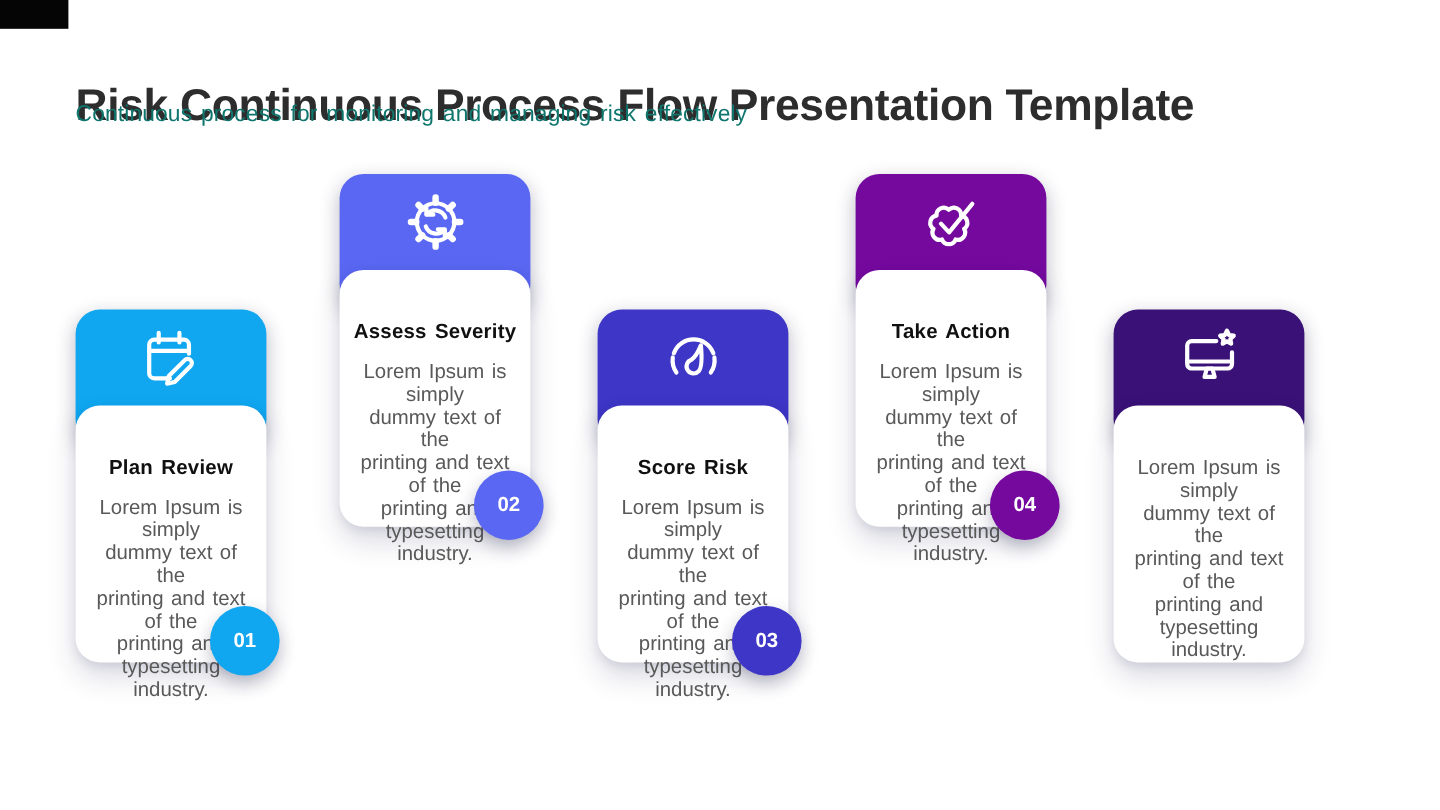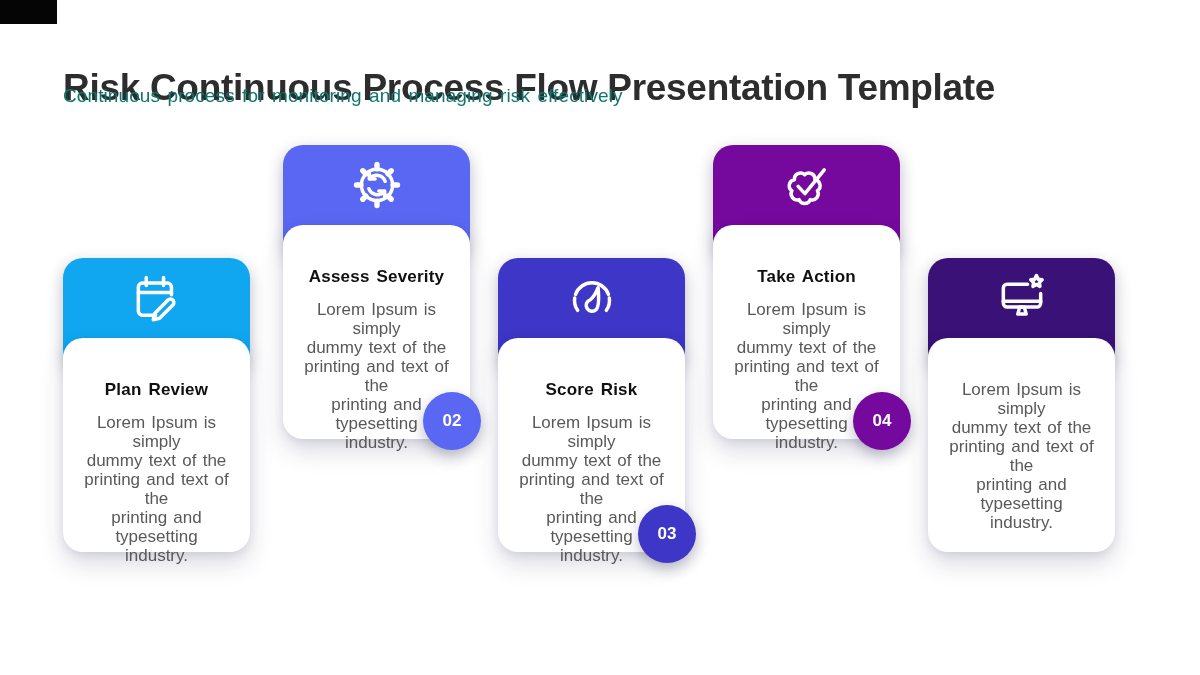--- a/index.html
+++ b/index.html
@@ -15,21 +15,21 @@
     position:absolute;left:63px;top:42px;
     font-size:37px;font-weight:700;color:#2d2d2d;letter-spacing:-0.3px;
     white-space:nowrap;
   }
   .slide-subtitle{
     position:absolute;left:63px;top:85px;
     font-size:19px;color:#0f766e;letter-spacing:0.1px;
     word-spacing:2px;
   }
   .card{
-    position:absolute;width:187px;height:294px;
+    position:absolute;width:159px;height:294px;
   }
   .card-header{
     position:absolute;left:0;right:0;top:0;height:112px;
     background:var(--accent);
     border-radius:20px;
     box-shadow:0 6px 16px rgba(30,30,70,.30);
     display:flex;justify-content:center;align-items:flex-start;
     padding-top:12px;box-sizing:border-box;
   }
   .card-header svg{width:56px;height:56px;}
@@ -75,20 +75,21 @@
       <path class="icon-stroke" d="M13.1 20.7l-2.7.6.6-2.7 5.7-5.7c.58-.58 1.52-.58 2.1 0 .58.58.58 1.52 0 2.1z"></path>
     </svg>
   </div>
   <div class="card-body">
     <h3 class="card-title">Plan Review</h3>
     <p class="card-description">Lorem Ipsum is simply
 dummy text of the
 printing and text of the
 printing and typesetting
 industry.</p>
+    <div class="step-badge">01</div>
   </div>
 </div>
 
 <div class="card" style="left: 283px; top: 145px; --accent: #5a67f2;">
   <div class="card-header">
     <svg viewBox="0 0 24 24">
       <circle class="icon-stroke" cx="12" cy="12" r="6.7"></circle>
       <path class="icon-stroke-thick" d="M18.9 12h1.9M16.75 7.25l1.35-1.35M12 5.1V3.2M7.25 7.25L5.9 5.9M5.1 12H3.2M7.25 16.75L5.9 18.1M12 18.9v1.9M16.75 16.75l1.35 1.35"></path>
       <path class="icon-stroke" d="M15.5 10.4a3.9 3.9 0 0 0-6.6-1.2"></path>
       <path class="icon-stroke" d="M8.7 6.9v2.5h2.5"></path>

